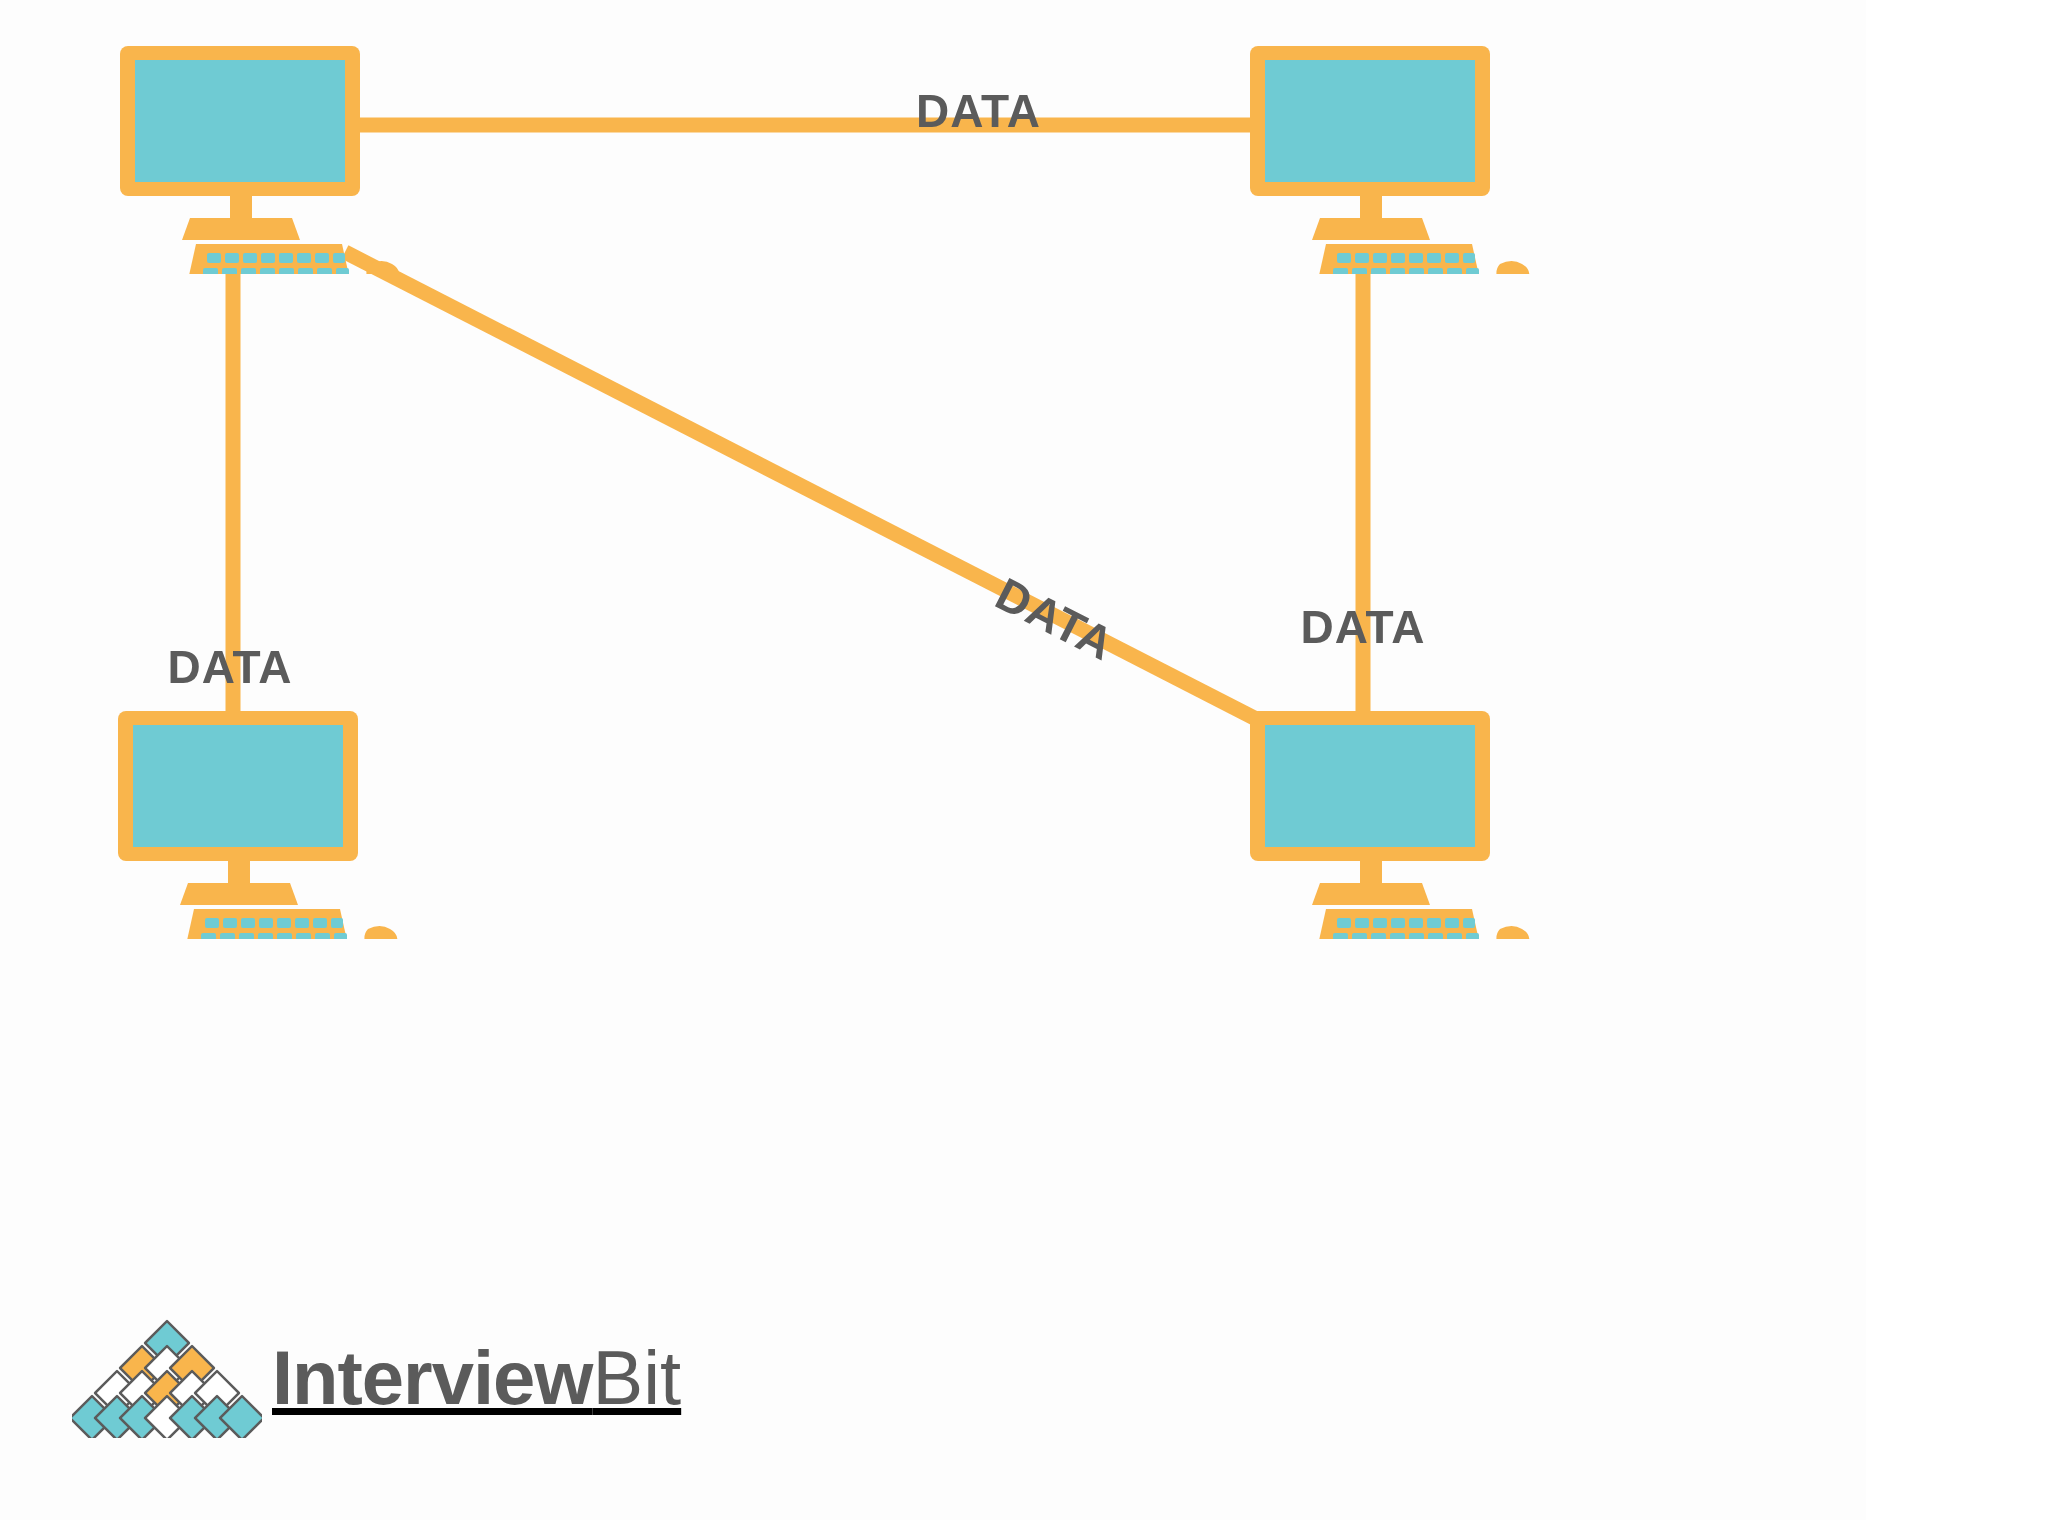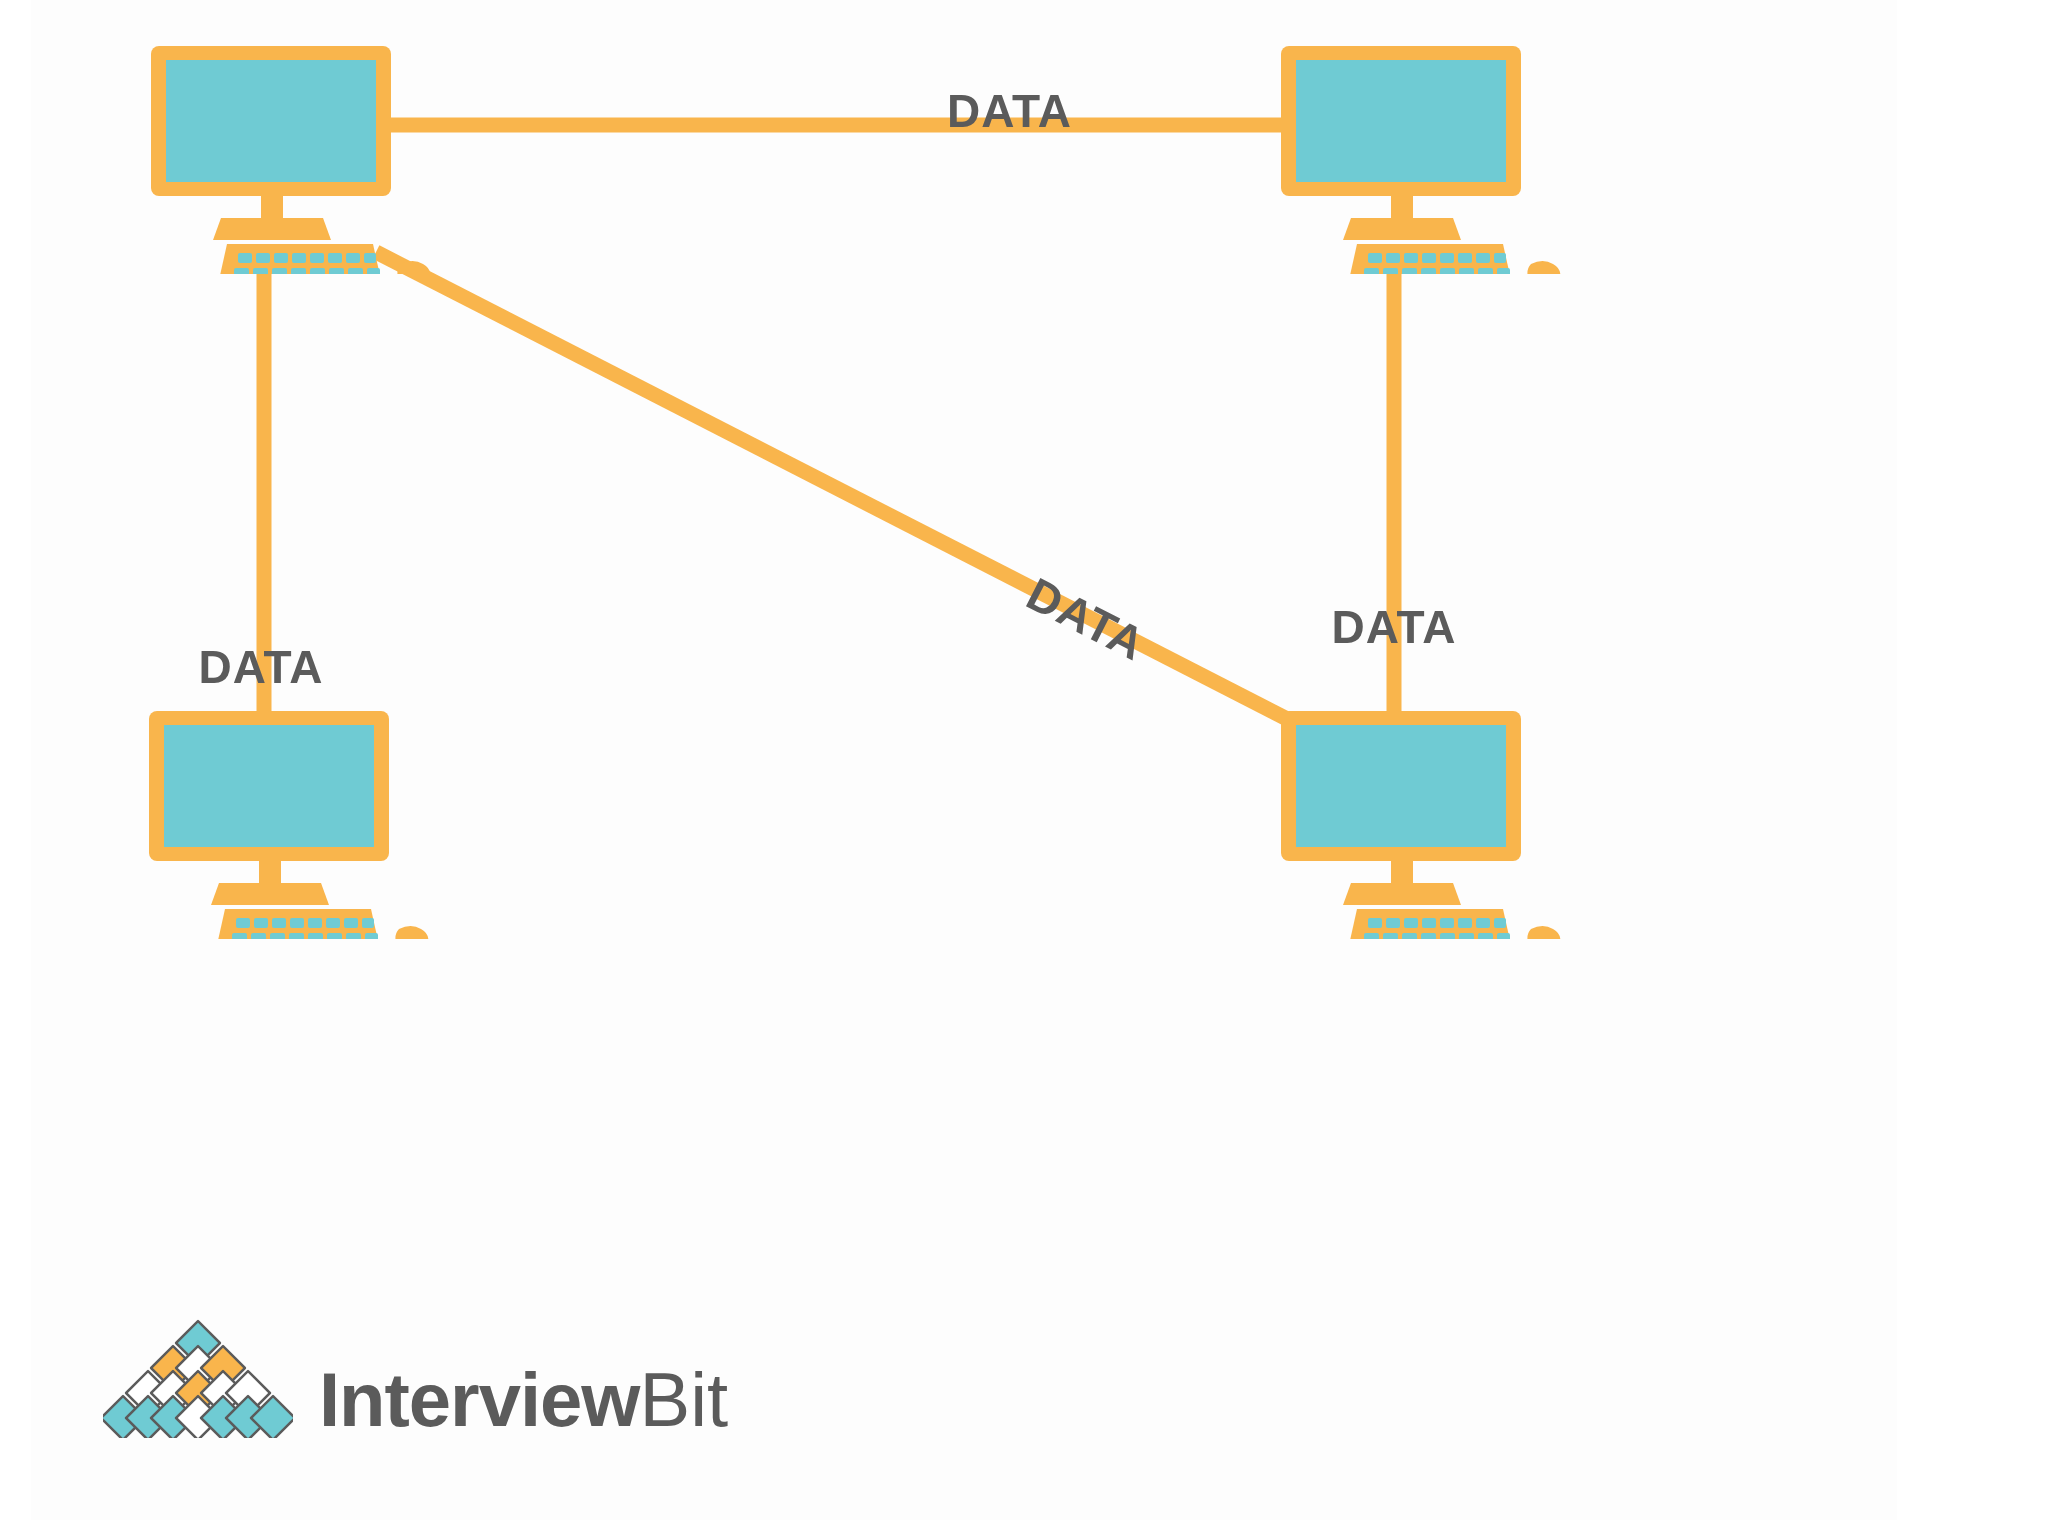--- a/index.html
+++ b/index.html
@@ -9,21 +9,20 @@
   }
   body {
     font-family: "Liberation Sans", sans-serif;
   }
   #stage {
     position: relative;
     width: 1866px;
     height: 1520px;
     background: #fdfdfd;
     overflow: hidden;
-    margin-left: 31px;
   }
   #edges-layer, #nodes-layer, #labels-layer, #logo-layer {
     position: absolute;
     inset: 0;
   }
   #edges-layer { z-index: 1; }
   #nodes-layer { z-index: 2; }
   #labels-layer { z-index: 3; }
   #logo-layer { z-index: 4; }
 
@@ -38,22 +37,23 @@
     letter-spacing: 1px;
     white-space: nowrap;
     font-family: "Liberation Sans", sans-serif;
     line-height: 1;
   }
   .logo-wrap {
     position: absolute;
     left: 72px;
     top: 1318px;
     display: flex;
-    align-items: flex-end;
-    gap: 26px;
+    align-items: center;
+    gap: 10px;
+    text-decoration: underline;
   }
   .logo-text {
     font-size: 76px;
     color: #5b5b5b;
     line-height: 1;
     white-space: nowrap;
     font-family: "Liberation Sans", sans-serif;
   }
   .logo-text .bold { font-weight: bold; letter-spacing: -1px; }
   .logo-text .light { font-weight: 300; letter-spacing: 0px; }

